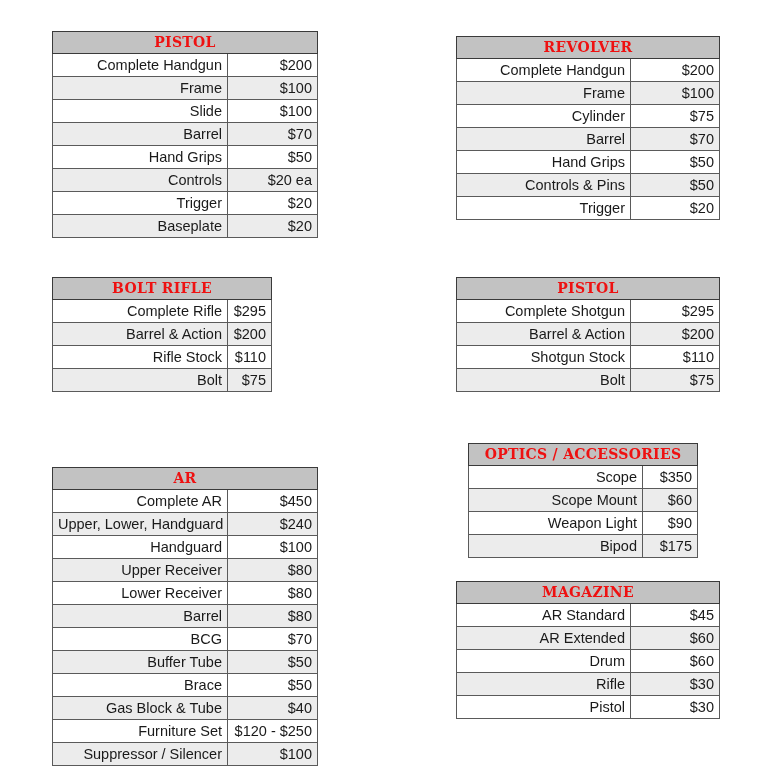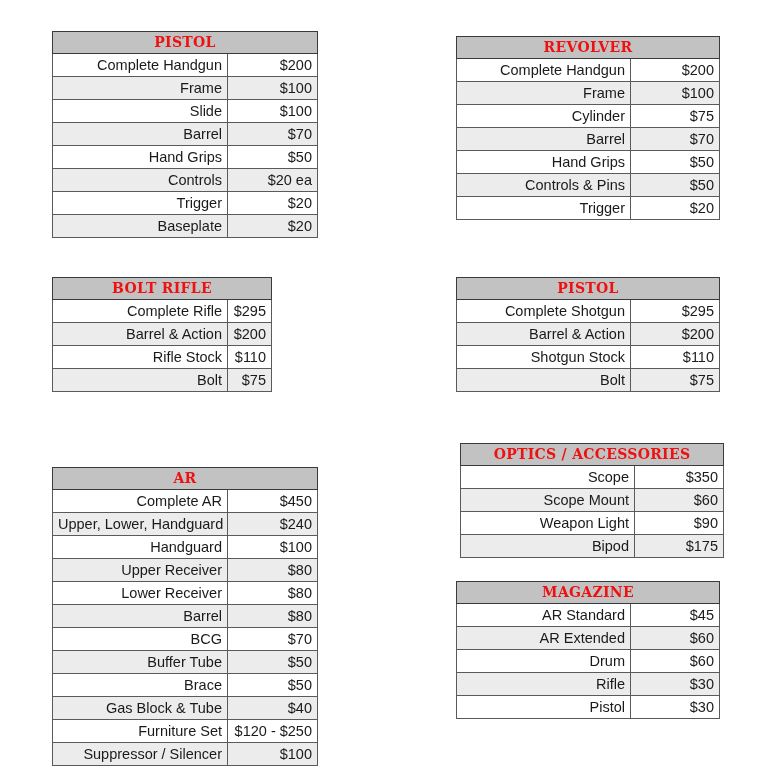--- a/index.html
+++ b/index.html
@@ -283,21 +283,21 @@
           <tr class="plain">
             <td class="item-cell">Shotgun Stock</td>
             <td class="price-cell">$110</td>
           </tr>
           <tr class="shade">
             <td class="item-cell">Bolt</td>
             <td class="price-cell">$75</td>
           </tr>
         </tbody>
       </table>
-    <table class="price-table" style="left: 4px; top: 443px; width: 264px;">
+    <table class="price-table" style="left: 12px; top: 443px; width: 230px;">
         <colgroup>
           <col style="width: 174px;">
           <col>
         </colgroup>
         <thead>
           <tr>
             <th class="cat-header" colspan="2">OPTICS / ACCESSORIES</th>
           </tr>
         </thead>
         <tbody>

